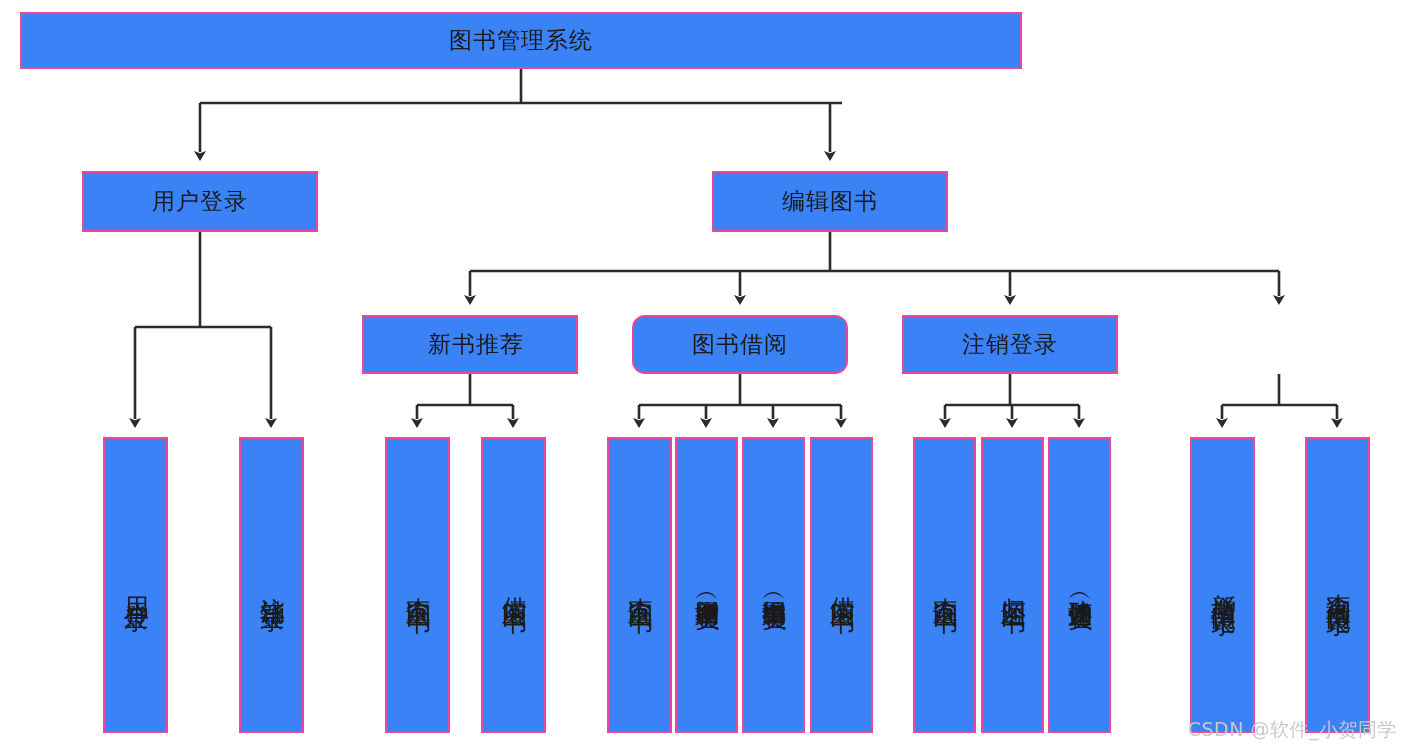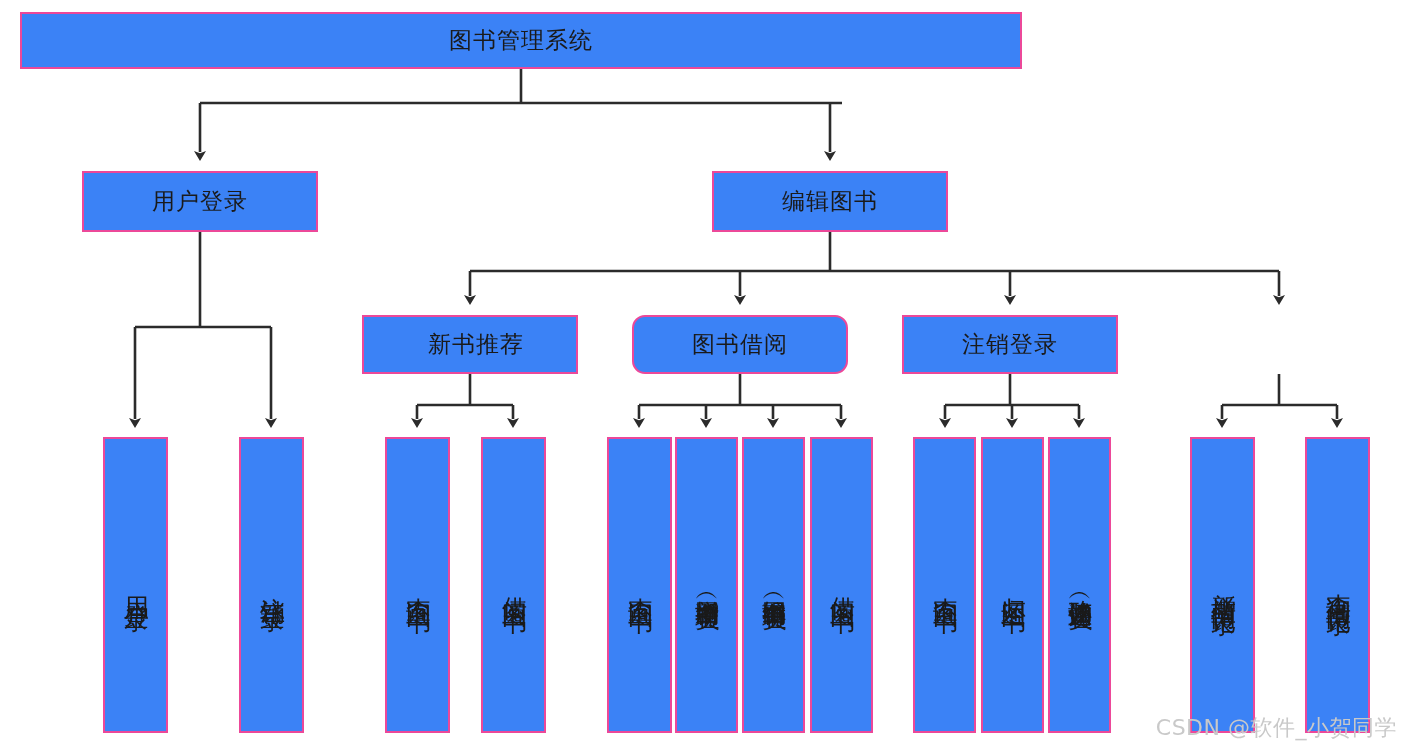--- a/index.html
+++ b/index.html
@@ -58,21 +58,21 @@
     white-space: nowrap;
   }
   .node.vert.tight .lbl {
     font-size: 24px;
     letter-spacing: 1px;
   }
   .watermark {
     position: absolute;
     right: 8px;
     bottom: 4px;
-    font-size: 22px;
+    font-size: 19px;
     color: #c9c9c9;
     letter-spacing: 0.5px;
     white-space: nowrap;
   }
 </style>
 </head>
 <body>
 
 <div id="stage">
 

